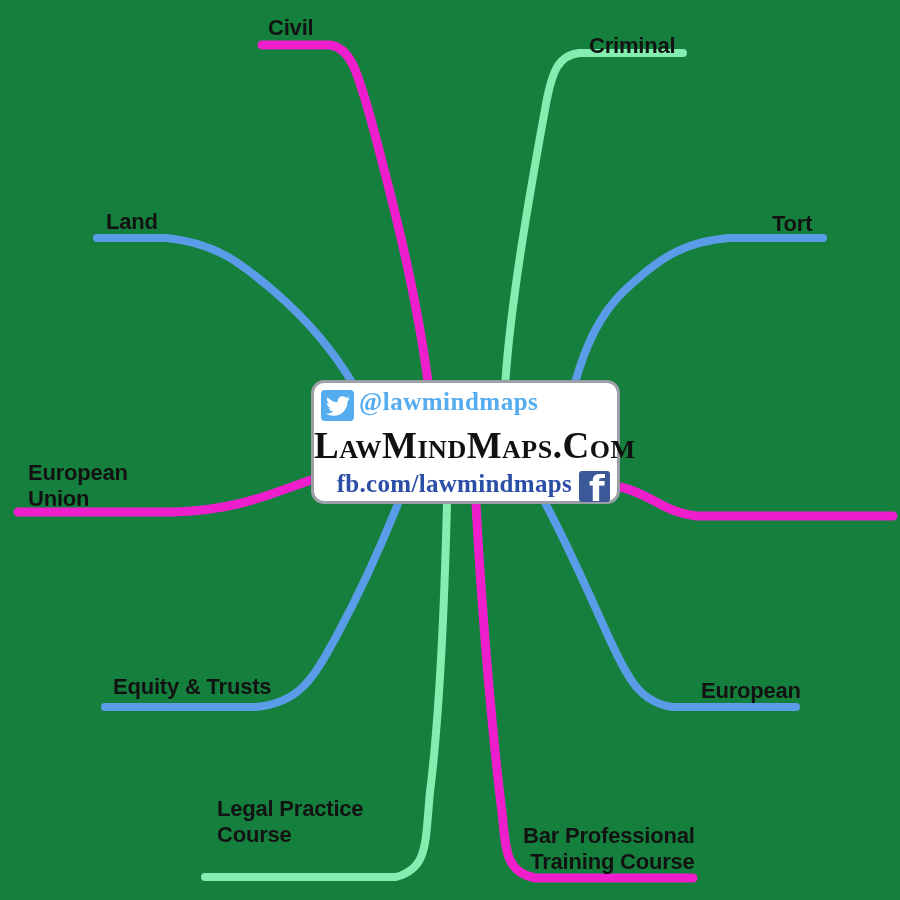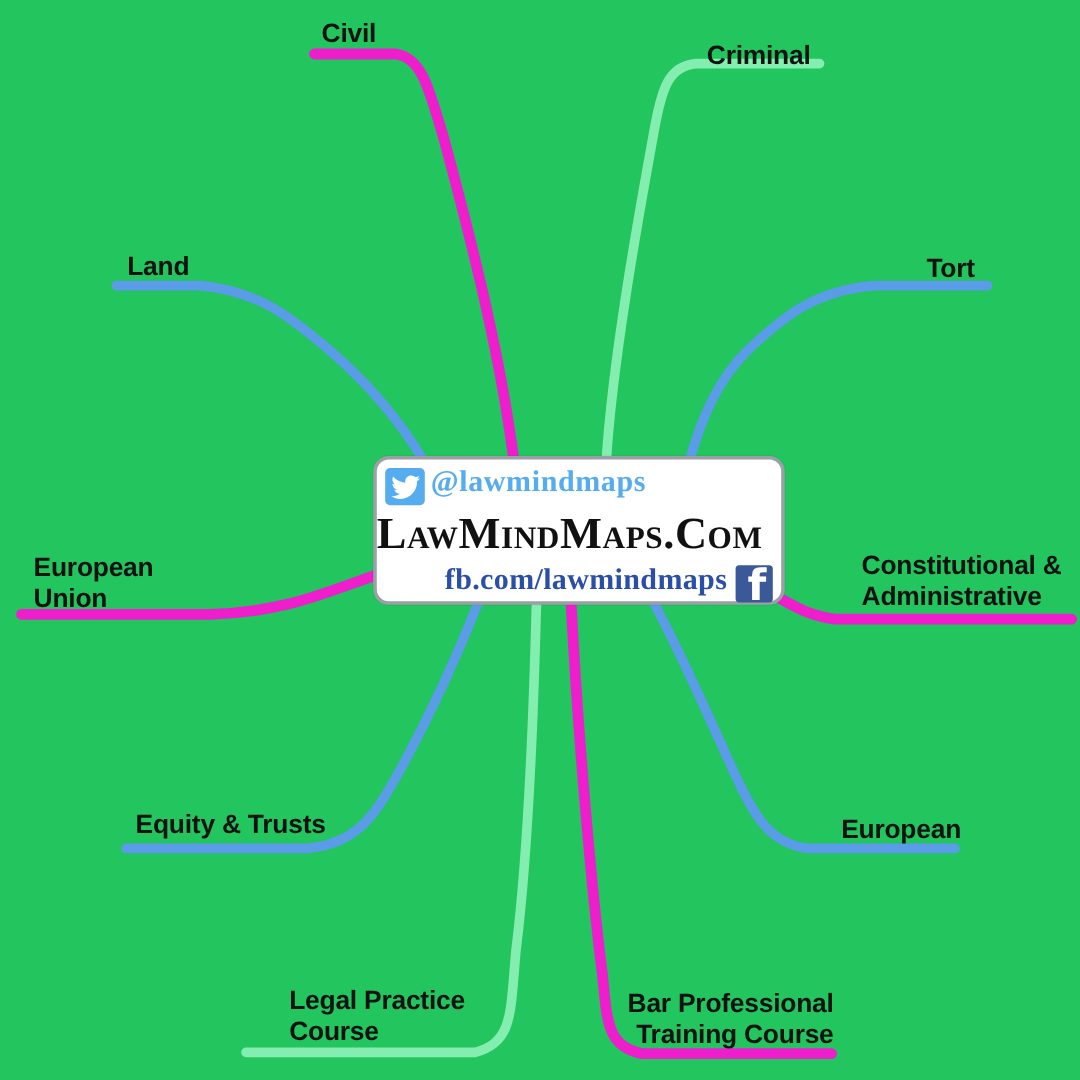--- a/index.html
+++ b/index.html
@@ -1,32 +1,32 @@
 <!DOCTYPE html>
 <html><head>
 <meta charset="utf-8">
 <style>
   html,body{margin:0;padding:0;background:#ffffff;}
   .stage{
-    position:relative;width:900px;height:900px;background:#22c55e;
+    position:relative;width:900px;height:900px;background:#15803d;
     overflow:hidden;font-family:"Liberation Sans",sans-serif;
   }
   .lines{position:absolute;left:0;top:0;}
   .lines path{fill:none;stroke-linecap:round;stroke-linejoin:round;}
   .lines path.w-thick{stroke-width:9px;}
   .lines path.w-norm{stroke-width:8px;}
 
   .branch-label{
     position:absolute;font-weight:bold;font-size:22px;line-height:26px;
     color:#121212;letter-spacing:-0.2px;white-space:nowrap;cursor:default;
   }
   .branch-label .line{display:block;}
 
   .center-node{
-    position:absolute;left:311px;top:380px;width:343px;height:124px;
+    position:absolute;left:311px;top:380px;width:309px;height:124px;
     box-sizing:border-box;background:#ffffff;border:3px solid #9aa0a6;
     border-radius:13px;box-shadow:0 0 0 1px rgba(0,0,0,0.03);
   }
   .tw-icon{
     position:absolute;left:7px;top:7px;width:33px;height:31px;
     background:#55acee;border-radius:4px;display:flex;
     align-items:center;justify-content:center;
   }
   .tw-icon svg{width:24px;height:24px;fill:#ffffff;}
   .tw-handle{
@@ -86,34 +86,30 @@
 
   <div class="branch-label" style="left:772px;top:211px;text-align:center;">
     <span class="line">Tort</span>
   </div>
 
   <div class="branch-label" style="left:28px;top:460px;">
     <span class="line">European</span>
     <span class="line">Union</span>
   </div>
 
-  <div class="branch-label" style="left:718px;top:458px;">
-    <span class="line">Constitutional &amp;</span>
-    <span class="line">Administrative</span>
-  </div>
 
   <div class="branch-label" style="left:113px;top:674px;">
     <span class="line">Equity &amp; Trusts</span>
   </div>
 
   <div class="branch-label" style="left:701px;top:678px;">
     <span class="line">European</span>
   </div>
 
-  <div class="branch-label" style="left:217px;top:821px;margin-left:24px;">
+  <div class="branch-label" style="left:217px;top:796px;">
     <span class="line">Legal Practice</span>
     <span class="line">Course</span>
   </div>
 
   <div class="branch-label" style="left:523px;top:823px;text-align:right;">
     <span class="line">Bar Professional</span>
     <span class="line">Training Course</span>
   </div>
 
   <div class="center-node">

